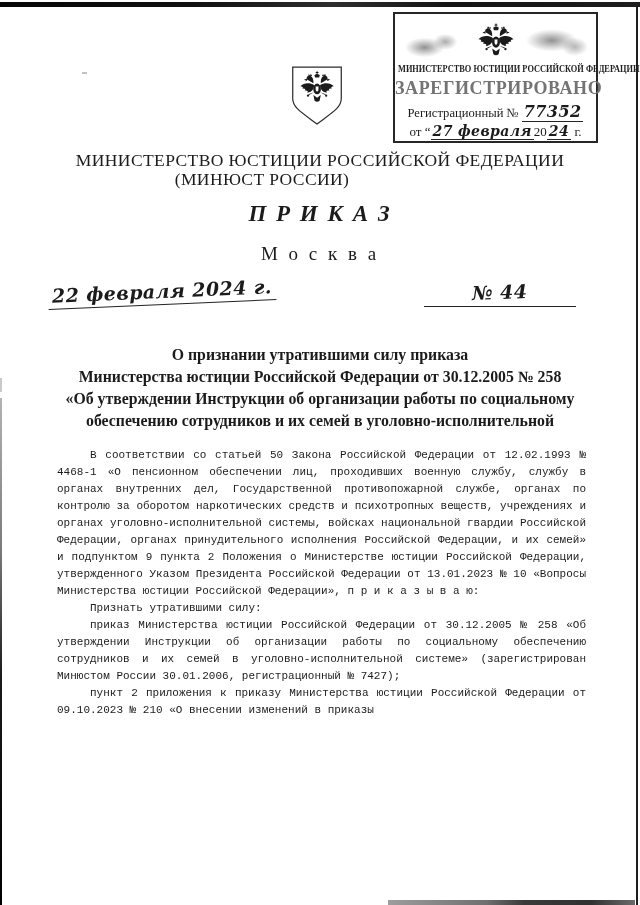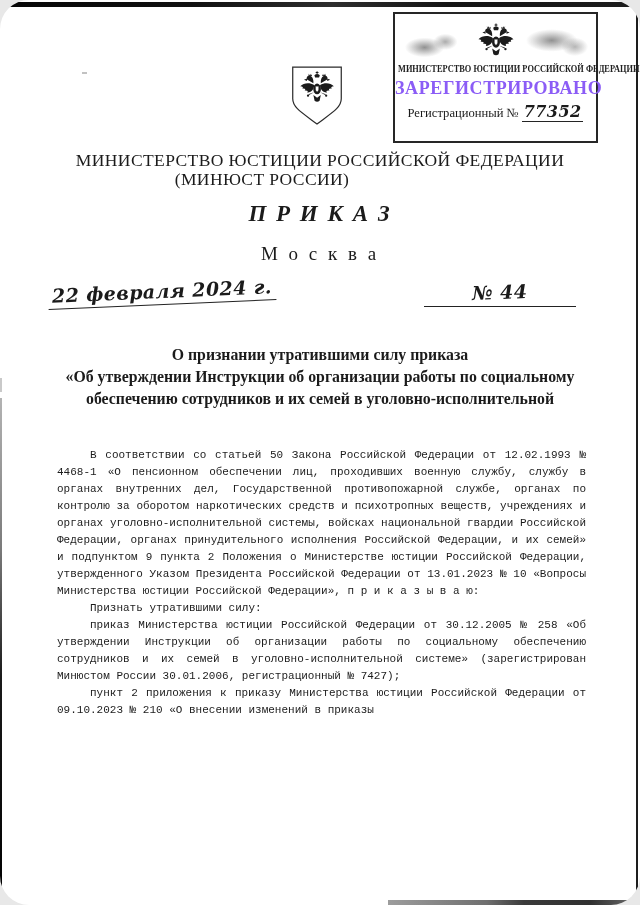--- a/index.html
+++ b/index.html
@@ -1,19 +1,19 @@
 <!DOCTYPE html>
 <html><head>
 <meta charset="utf-8">
 <style>
   html,body { margin:0; padding:0; background:#e8e8e8; }
   .page {
     position:relative; width:640px; height:905px; margin:0 auto;
     background:#ffffff; overflow:hidden;
-    font-family:"Liberation Serif", serif; color:#1b1b1b;border-radius:29px;
+    font-family:"Liberation Serif", serif; color:#1b1b1b;
   }
   
   .top-bar { position:absolute; top:2px; left:0; width:640px; height:5px;
     background:linear-gradient(90deg,#060606 0%,#101010 30%,#2e2e2e 52%,#141414 70%,#1d1d1d 100%); }
   .right-line { position:absolute; top:5px; right:2px; width:2px; height:900px; background:#1d1d1d; }
   .left-dash { position:absolute; left:0; top:378px; width:2px; height:14px; background:#c9c9c9; }
   .left-line { position:absolute; left:0; top:398px; width:2px; height:507px;
     background:linear-gradient(#b3b3b3 0%, #7a7a7a 30%, #1a1a1a 55%, #000 100%); }
   .bottom-bar { position:absolute; bottom:0; left:388px; width:247px; height:5px;
     background:linear-gradient(90deg,#9d9d9d 0%,#6f6f6f 40%,#3a3a3a 55%,#303030 82%,#6b6b6b 100%); }
@@ -30,21 +30,21 @@
       radial-gradient(ellipse 30% 40% at 72% 35%, rgba(70,70,70,.45), transparent 72%);
     filter:blur(.4px); }
   .smudge.r { right:8px; top:12px; width:66px; height:32px;
     background:
       radial-gradient(ellipse 50% 45% at 45% 45%, rgba(55,55,55,.55), rgba(120,120,120,.22) 55%, transparent 78%),
       radial-gradient(ellipse 28% 40% at 80% 65%, rgba(70,70,70,.4), transparent 72%);
     filter:blur(.4px); }
   .stamp-ministry { position:absolute; top:50px; left:0; width:100%; text-align:center;
     font-size:8.6px; font-weight:bold; white-space:nowrap; transform:scale(.97,1.15); color:#222; }
   .stamp-registered { position:absolute; top:64px; left:0; width:100%; text-align:center;
-    font-size:18px; font-weight:bold; letter-spacing:.6px; color:#8b5cf6; }
+    font-size:18px; font-weight:bold; letter-spacing:.6px; color:#737373; }
   .stamp-reg { position:absolute; top:90px; left:0; width:100%; text-align:center;
     font-size:12.6px; white-space:nowrap; }
   .stamp-date { position:absolute; top:110px; left:0; width:100%; text-align:center;
     font-size:13px; white-space:nowrap; }
   .hw { font-family:"DejaVu Serif", serif; font-style:italic; font-weight:bold; letter-spacing:.4px; }
   .u { display:inline-block; border-bottom:1.5px solid #242424; line-height:1; padding:0 2px 1px; }
   .stamp-reg .hw { font-size:16px; }
   .stamp-date .hw { font-size:14px; }
 
   
@@ -116,20 +116,23 @@
     <div class="smudge r"></div>
     <svg class="stamp-eagle" width="42" height="40" viewBox="0 0 120 100">
       <use href="#eagle-art" transform="translate(0,2)"></use>
     </svg>
     <div class="stamp-ministry">МИНИСТЕРСТВО ЮСТИЦИИ РОССИЙСКОЙ ФЕДЕРАЦИИ</div>
     <div class="stamp-registered">ЗАРЕГИСТРИРОВАНО</div>
     <div class="stamp-reg">
       <span>Регистрационный №</span>
       <span class="hw u">77352</span>
     </div>
+    <div class="stamp-date">
+      <span>от “</span><span class="hw u">27 февраля</span><span>20</span><span class="hw u">24</span><span> г.</span>
+    </div>
   </div>
 
   <div class="emblem">
     <svg width="56" height="66" viewBox="0 0 120 132">
       <path d="M8,4 H112 V72 C112,90 95,100 60,126 C25,100 8,90 8,72 Z" fill="#ffffff" stroke="#2a2a2a" stroke-width="2.6"></path>
       <use href="#eagle-art" transform="translate(17,12) scale(0.72)"></use>
     </svg>
   </div>
 
   <div class="h-ministry">МИНИСТЕРСТВО ЮСТИЦИИ РОССИЙСКОЙ ФЕДЕРАЦИИ</div>
@@ -139,20 +142,21 @@
 
   <div class="dl-date">
     <span class="dl-date-inner hw">22 февраля 2024 г.</span>
   </div>
   <div class="dl-num">
     <span class="hw">№ 44</span>
   </div>
 
   <div class="title">
     <div>О признании утратившими силу приказа</div>
+    <div>Министерства юстиции Российской Федерации от 30.12.2005 № 258</div>
     <div>«Об утверждении Инструкции об организации работы по социальному</div>
     <div>обеспечению сотрудников и их семей в уголовно-исполнительной</div>
   </div>
 
   <div class="body">
     <p>В соответствии со статьей 50 Закона Российской Федерации от 12.02.1993 № 4468-1 «О пенсионном обеспечении лиц, проходивших военную службу, службу в органах внутренних дел, Государственной противопожарной службе, органах по контролю за оборотом наркотических средств и психотропных веществ, учреждениях и органах уголовно-исполнительной системы, войсках национальной гвардии Российской Федерации, органах принудительного исполнения Российской Федерации, и их семей» и подпунктом 9 пункта 2 Положения о Министерстве юстиции Российской Федерации, утвержденного Указом Президента Российской Федерации от 13.01.2023 № 10 «Вопросы Министерства юстиции Российской Федерации», п р и к а з ы в а ю:</p>
     <p>Признать утратившими силу:</p>
     <p>приказ Министерства юстиции Российской Федерации от 30.12.2005 № 258 «Об утверждении Инструкции об организации работы по социальному обеспечению сотрудников и их семей в уголовно-исполнительной системе» (зарегистрирован Минюстом России 30.01.2006, регистрационный № 7427);</p>
     <p>пункт 2 приложения к приказу Министерства юстиции Российской Федерации от 09.10.2023 № 210 «О внесении изменений в приказы</p>
   </div>

